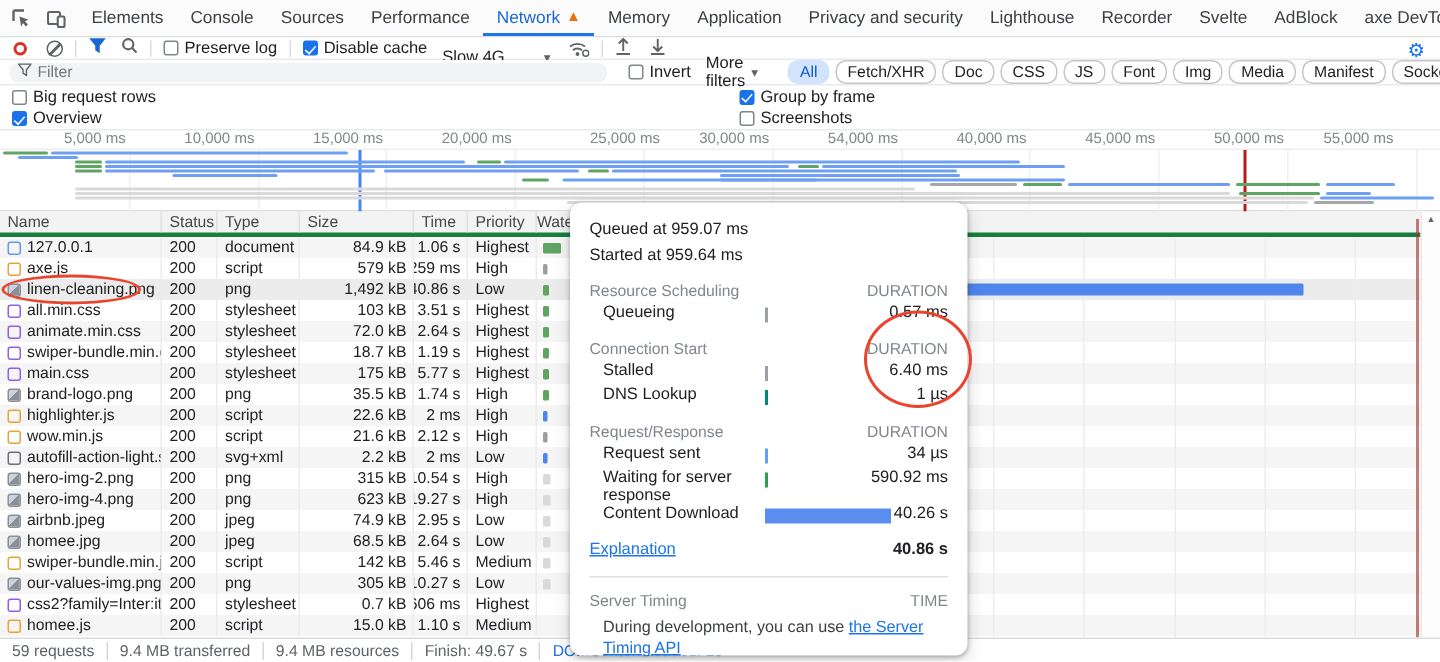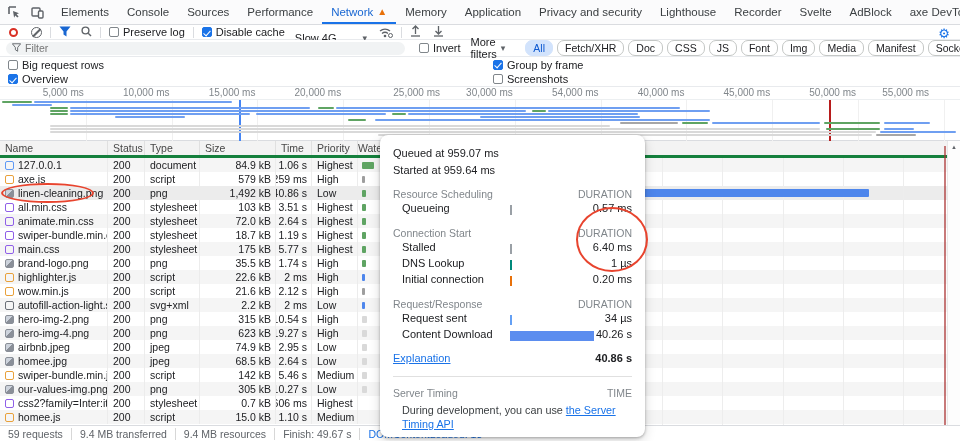--- a/index.html
+++ b/index.html
@@ -662,33 +662,33 @@
         <div class="tt-row">
           <span class="lbl">Stalled</span>
           <span class="tick" style="background: rgb(154, 160, 166);"></span>
           <span class="val">6.40 ms</span>
         </div>
         <div class="tt-row">
           <span class="lbl">DNS Lookup</span>
           <span class="tick" style="background: rgb(0, 137, 123);"></span>
           <span class="val">1 µs</span>
         </div>
-        <div class="tt-row">
-          <span class="lbl">Initial connection</span>
-          <span class="tick" style="background: rgb(232, 113, 10);"></span>
-          <span class="val">0.20 ms</span>
-        </div>
         <div class="tt-sec-head">
           <span>Request/Response</span>
           <span>DURATION</span>
         </div>
         <div class="tt-row">
           <span class="lbl">Request sent</span>
           <span class="tick" style="background: rgb(100, 160, 244);"></span>
           <span class="val">34 µs</span>
+        </div>
+        <div class="tt-row">
+          <span class="lbl">Waiting for server response</span>
+          <span class="tick" style="background: rgb(46, 158, 79);"></span>
+          <span class="val">590.92 ms</span>
         </div>
         <div class="tt-row">
           <span class="lbl">Content Download</span>
           <span class="tickbar"></span>
           <span class="val">40.26 s</span>
         </div>
       </div>
     <div class="tt-foot">
       <span class="link">Explanation</span>
       <span class="tt-total">40.86 s</span>

